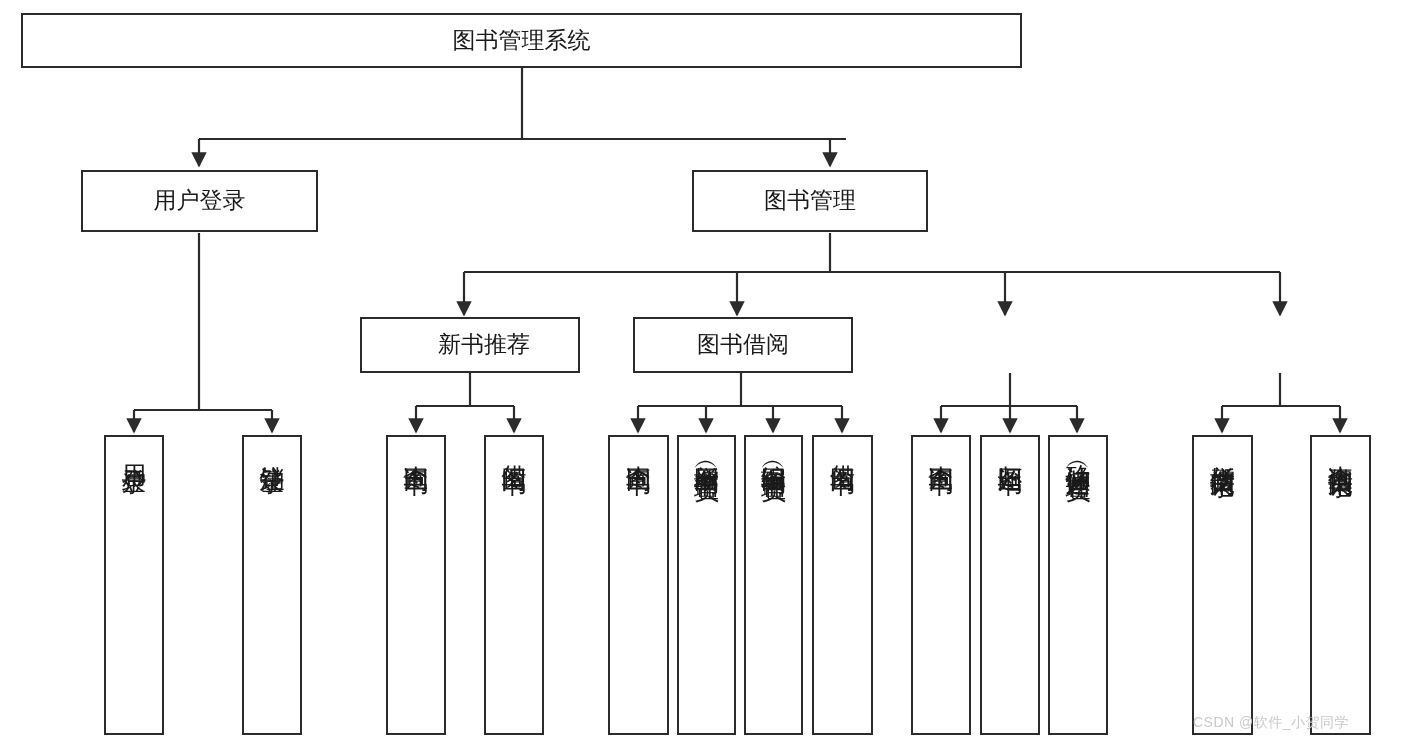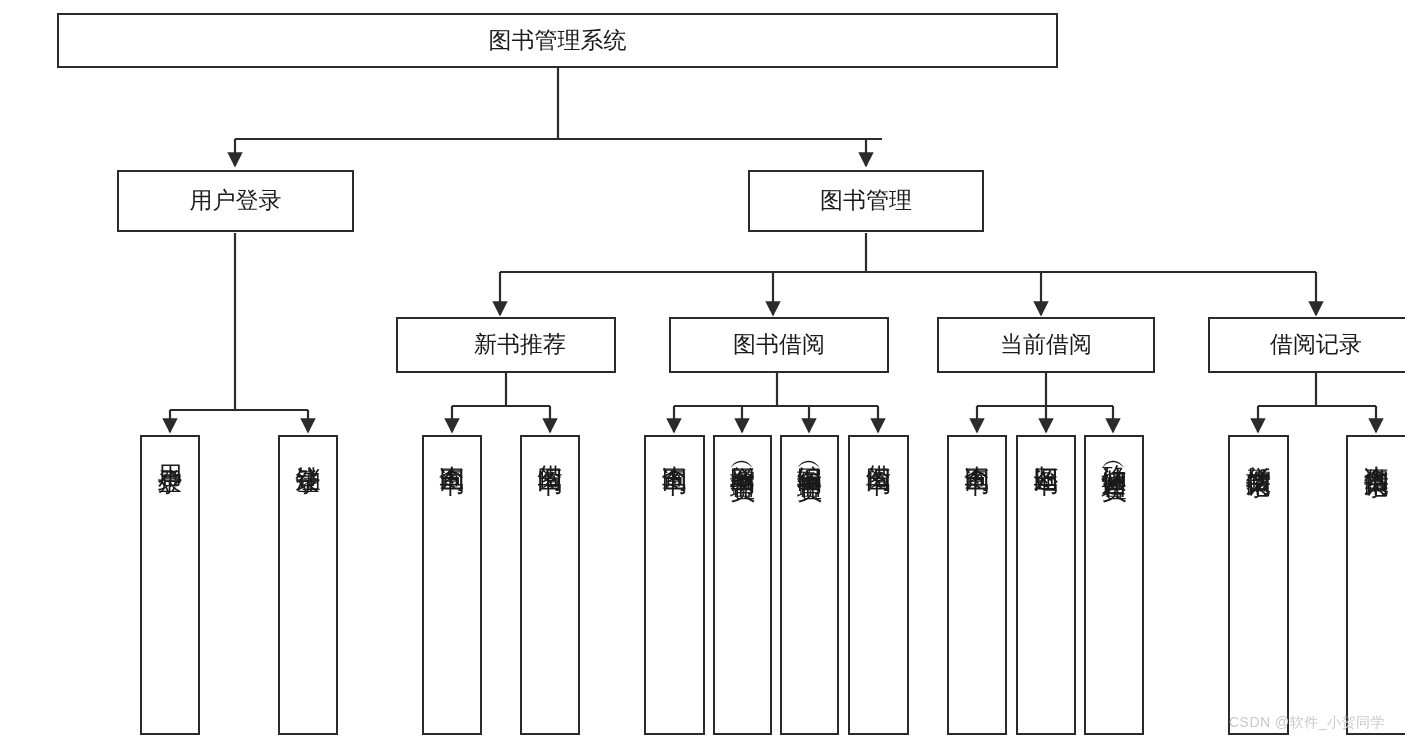--- a/index.html
+++ b/index.html
@@ -11,21 +11,20 @@
     width: 1405px;
     height: 747px;
     font-family: "Liberation Sans", "DejaVu Sans", sans-serif;
     overflow: hidden;
     position: relative;
   }
   #diagram-root {
     position: relative;
     width: 1333px;
     height: 747px;
-    margin-left: 36px;
   }
   svg.connectors {
     position: absolute;
     top: 0;
     left: 0;
     width: 1405px;
     height: 747px;
     pointer-events: none;
   }
   .node {
@@ -126,35 +125,29 @@
     </g>
   </svg>
 
   <div class="node horizontal" style="left:21px; top:13px; width:1001px; height:55px;">
     <span class="node-label">图书管理系统</span>
   </div>
 
   <div class="node horizontal" style="left:81px; top:170px; width:237px; height:62px;">
     <span class="node-label">用户登录</span>
   </div>
-  <div class="node horizontal" style="left:712px; top:170px; width:236px; height:62px;">
+  <div class="node horizontal" style="left:692px; top:170px; width:236px; height:62px;">
     <span class="node-label">图书管理</span>
   </div>
 
   <div class="node horizontal" style="left:360px; top:317px; width:220px; height:56px;padding-left:28px;">
     <span class="node-label">新书推荐</span>
   </div>
   <div class="node horizontal" style="left:633px; top:317px; width:220px; height:56px;">
     <span class="node-label">图书借阅</span>
-  </div>
-  <div class="node horizontal" style="left:901px; top:317px; width:218px; height:56px;">
-    <span class="node-label">当前借阅</span>
-  </div>
-  <div class="node horizontal" style="left:1172px; top:317px; width:216px; height:56px;">
-    <span class="node-label">借阅记录</span>
   </div>
 
   <div class="node vertical" style="left:104px; top:435px; width:60px; height:300px;">
     <span class="node-label">用户登录</span>
   </div>
   <div class="node vertical" style="left:242px; top:435px; width:60px; height:300px;">
     <span class="node-label">注销登录</span>
   </div>
 
   <div class="node vertical" style="left:386px; top:435px; width:60px; height:300px;">

